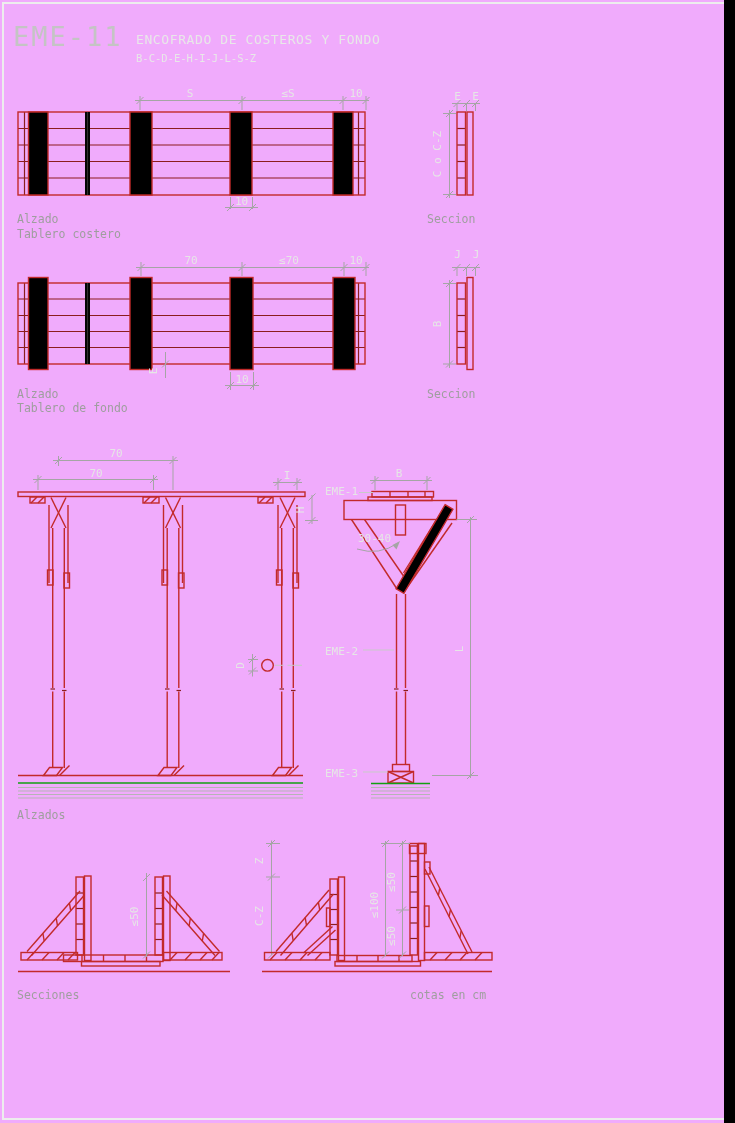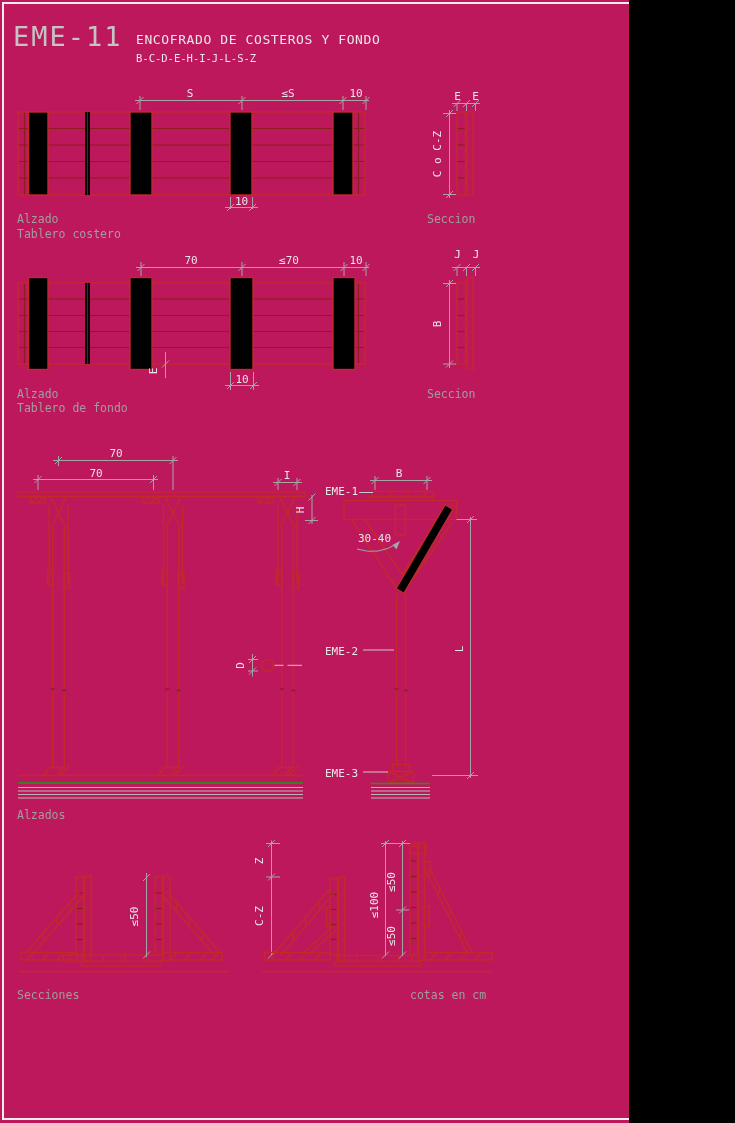--- a/index.html
+++ b/index.html
@@ -1,16 +1,16 @@
 <!DOCTYPE html>
 <html><head>
 <meta charset="utf-8">
 <style>
   html,body{margin:0;padding:0;background:#000;}
-  #page{position:relative;width:629px;height:1123px;background:#be185d;overflow:hidden;
+  #page{position:relative;width:724px;height:1123px;background:#f0abfc;overflow:hidden;
         font-family:"DejaVu Sans Mono",monospace;}
   svg{position:absolute;left:0;top:0;}
   
   .sr{stroke:#c22a2a;fill:none;stroke-width:1.4;}          
   .srf{stroke:#c22a2a;fill:#000;stroke-width:1.4;}         
   .sd{stroke:#8c1d1d;fill:none;stroke-width:1.2;}          
   .sg{stroke:#a5a5a5;fill:none;stroke-width:1;}            
   .sl{stroke:#c9c9c9;fill:none;stroke-width:1;}            
   .sgr{stroke:#12a012;fill:none;stroke-width:1.6;}         
   .sh{stroke:#b5b5b5;fill:none;stroke-width:1;}            

